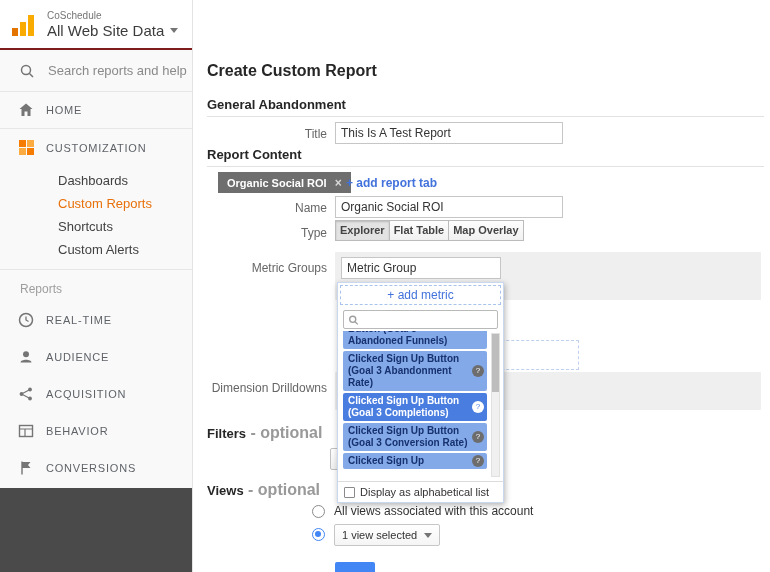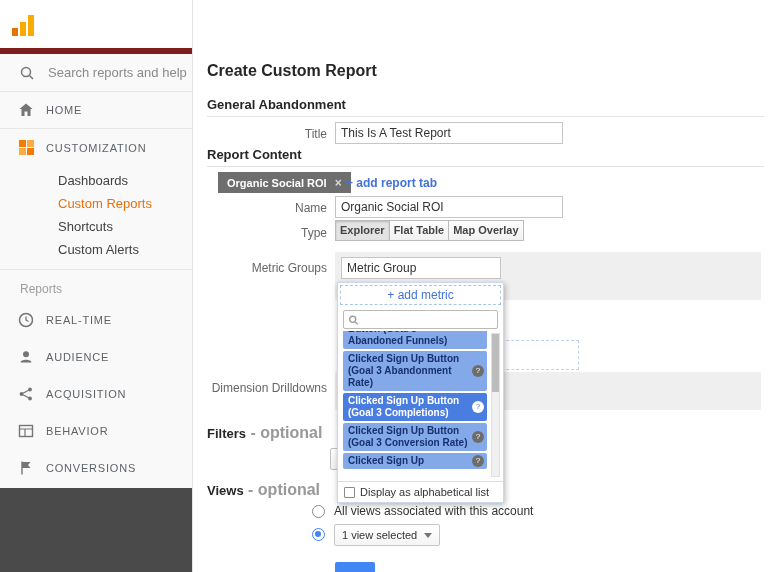--- a/index.html
+++ b/index.html
@@ -12,21 +12,21 @@
   .brand { height:48px; background:#fff; display:flex; align-items:center; padding-left:12px; }
   .ga-logo { width:26px; height:24px; display:flex; align-items:flex-end; gap:2px; margin-right:9px; }
   .ga-logo span { display:block; width:6px; background:#f9ab00; }
   .ga-logo .b1 { height:8px; background:#e37400; }
   .ga-logo .b2 { height:14px; }
   .ga-logo .b3 { height:21px; }
   .brand-account { font-size:10px; color:#757575; line-height:12px; }
   .brand-view { font-size:15px; color:#3c3c3c; display:flex; align-items:center; gap:6px; cursor:pointer; }
   .caret-down { width:0; height:0; border-left:4px solid transparent; border-right:4px solid transparent; border-top:5px solid #757575; display:inline-block; }
 
-  .search-row { height:44px; display:flex; align-items:center; padding-left:18px; gap:12px; border-top:6px solid #7f1d1d; border-bottom:1px solid #e6e6e6; color:#8a8a8a; font-size:13px; cursor:pointer; }
+  .search-row { height:44px; display:flex; align-items:center; padding-left:18px; gap:12px; border-top:2px solid #7f1d1d; border-bottom:1px solid #e6e6e6; color:#8a8a8a; font-size:13px; cursor:pointer; }
 
   .nav-row { height:37px; display:flex; align-items:center; padding-left:17px; gap:11px; font-size:11px; letter-spacing:.8px; color:#5f6368; cursor:pointer; }
   .nav-row.bordered { border-bottom:1px solid #e6e6e6; }
   .nav-icon { width:18px; height:18px; flex:0 0 18px; display:flex; align-items:center; justify-content:center; }
   .cust-grid { width:15px; height:15px; display:grid; grid-template-columns:7px 7px; grid-template-rows:7px 7px; gap:1px; }
   .cust-grid i { background:#f57c00; }
   .cust-grid i.lt { background:#fbab40; }
   .sub-list { padding:3px 0 8px 0; border-bottom:1px solid #e6e6e6; }
   .sub-item { height:23px; line-height:23px; padding-left:58px; font-size:13px; color:#424242; cursor:pointer; }
   .sub-item.active { color:#e8710a; }
@@ -87,20 +87,27 @@
 
 <div class="app">
 
   <aside class="sidebar">
     <div class="brand">
       <div class="ga-logo">
           <span class="b1"></span>
           <span class="b2"></span>
           <span class="b3"></span>
         </div>
+      <div>
+        <div class="brand-account">CoSchedule</div>
+        <div class="brand-view">
+          <span>All Web Site Data</span>
+          <span class="caret-down"></span>
+        </div>
+      </div>
     </div>
 
     <div class="search-row">
       <span class="nav-icon">
         <svg width="16" height="16" viewBox="0 0 16 16">
             <circle cx="7" cy="7" r="4.5" fill="none" stroke="#757575" stroke-width="1.5"></circle>
             <line x1="10.5" y1="10.5" x2="14" y2="14" stroke="#757575" stroke-width="1.5"></line>
           </svg>
       </span>
       <span>Search reports and help</span>

